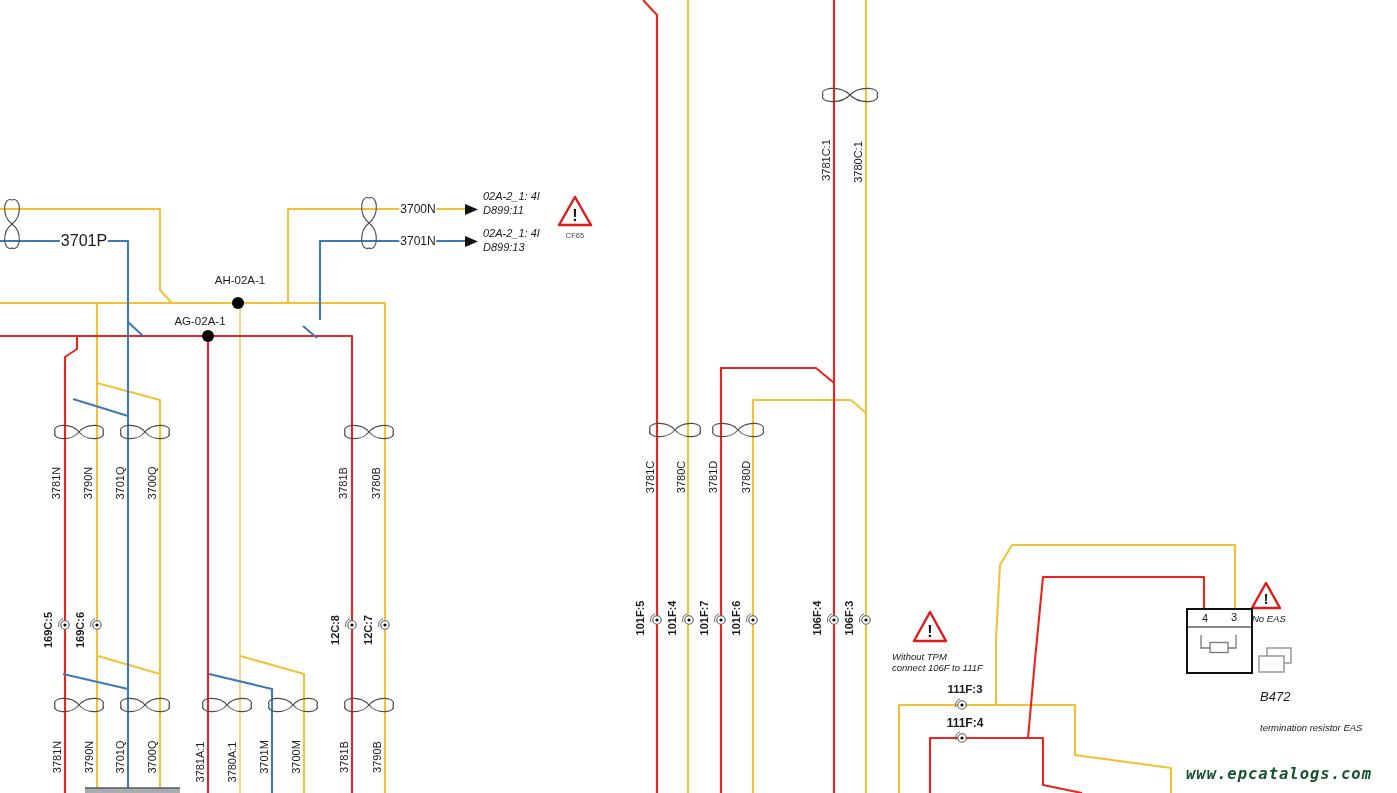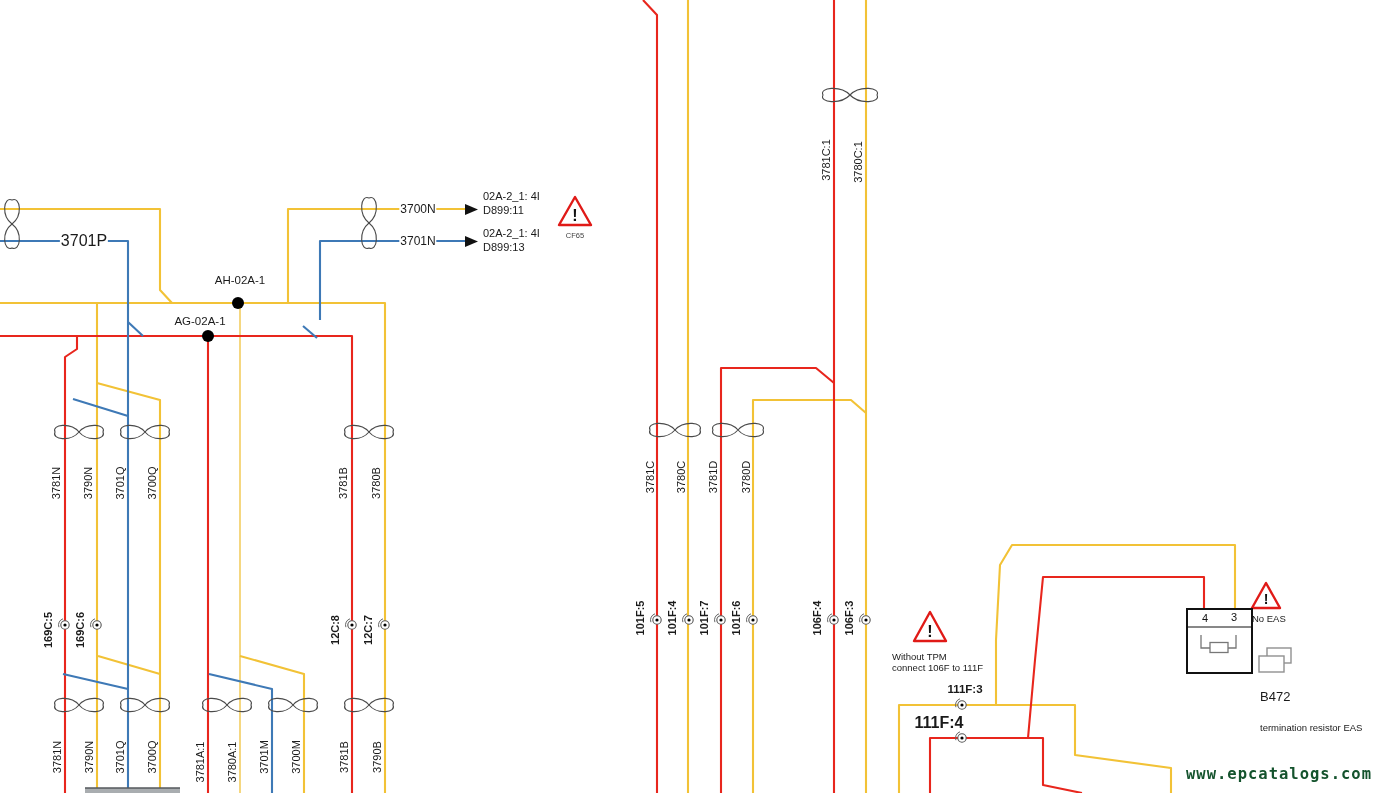--- a/index.html
+++ b/index.html
@@ -9,21 +9,21 @@
     font-family:"Liberation Sans", sans-serif;
   }
   #wire-svg { position:absolute; left:0; top:0; }
   #labels-layer { position:absolute; left:0; top:0; width:100%; height:100%; }
   .lbl {
     position:absolute; white-space:nowrap; line-height:1;
     color:#1a1a1a; background:#ffffff; padding:0 1px;
     transform:translate(-50%,-50%);
   }
   .lbl.rot   { transform:translate(-50%,-50%) rotate(-90deg); }
-  .lbl.left  { transform:translate(0,-50%); background:transparent; }
+  .lbl.left  { transform:translate(0,-50%); background:transparent;font-style:italic; }
   .lbl.bold  { font-weight:bold; }
   .lbl.mono  { font-family:"DejaVu Sans Mono", monospace; letter-spacing:1px; font-weight:bold; }
 </style>
 </head>
 <body>
 
 <div id="stage">
   <svg id="wire-svg" width="1397" height="793" viewBox="0 0 1397 793">
       <g>
         <polyline points="0,209 160,209 160,290 172,303" fill="none" stroke="#F2C236" stroke-width="2.1" stroke-linejoin="round"></polyline>
@@ -172,21 +172,21 @@
       <div class="lbl rot bold" style="left: 736px; top: 618px; font-size: 11px;">101F:6</div>
       <div class="lbl rot bold" style="left: 817px; top: 618px; font-size: 11px;">106F:4</div>
       <div class="lbl rot bold" style="left: 849px; top: 618px; font-size: 11px;">106F:3</div>
       <div class="lbl" style="left: 84px; top: 209px; font-size: 12px; margin-top: 36px;">3700P</div>
       <div class="lbl" style="left: 84px; top: 241px; font-size: 16px;">3701P</div>
       <div class="lbl" style="left: 418px; top: 209px; font-size: 12px;">3700N</div>
       <div class="lbl" style="left: 418px; top: 241px; font-size: 12px;">3701N</div>
       <div class="lbl" style="left: 240px; top: 281px; font-size: 11.5px;">AH-02A-1</div>
       <div class="lbl" style="left: 200px; top: 322px; font-size: 11.5px;">AG-02A-1</div>
       <div class="lbl bold" style="left: 965px; top: 690px; font-size: 11.5px;">111F:3</div>
-      <div class="lbl bold" style="left: 939px; top: 723px; font-size: 16px;">111F:4</div>
+      <div class="lbl bold" style="left: 965px; top: 723px; font-size: 12px;">111F:4</div>
       <div class="lbl left" style="left: 482px; top: 196px; font-size: 11px;">02A-2_1: 4I</div>
       <div class="lbl left" style="left: 482px; top: 210px; font-size: 11px;">D899:11</div>
       <div class="lbl left" style="left: 482px; top: 233px; font-size: 11px;">02A-2_1: 4I</div>
       <div class="lbl left" style="left: 482px; top: 247px; font-size: 11px;">D899:13</div>
       <div class="lbl" style="left: 575px; top: 236px; font-size: 7.5px; color: rgb(68, 68, 68);">CF65</div>
       <div class="lbl left" style="left: 891px; top: 657px; font-size: 9.5px;">Without TPM</div>
       <div class="lbl left" style="left: 891px; top: 668px; font-size: 9.5px;">connect 106F to 111F</div>
       <div class="lbl left" style="left: 1251px; top: 619px; font-size: 9.5px;">No EAS</div>
       <div class="lbl left" style="left: 1259px; top: 696px; font-size: 13px;">B472</div>
       <div class="lbl left" style="left: 1259px; top: 728px; font-size: 9.5px;">termination resistor EAS</div>

